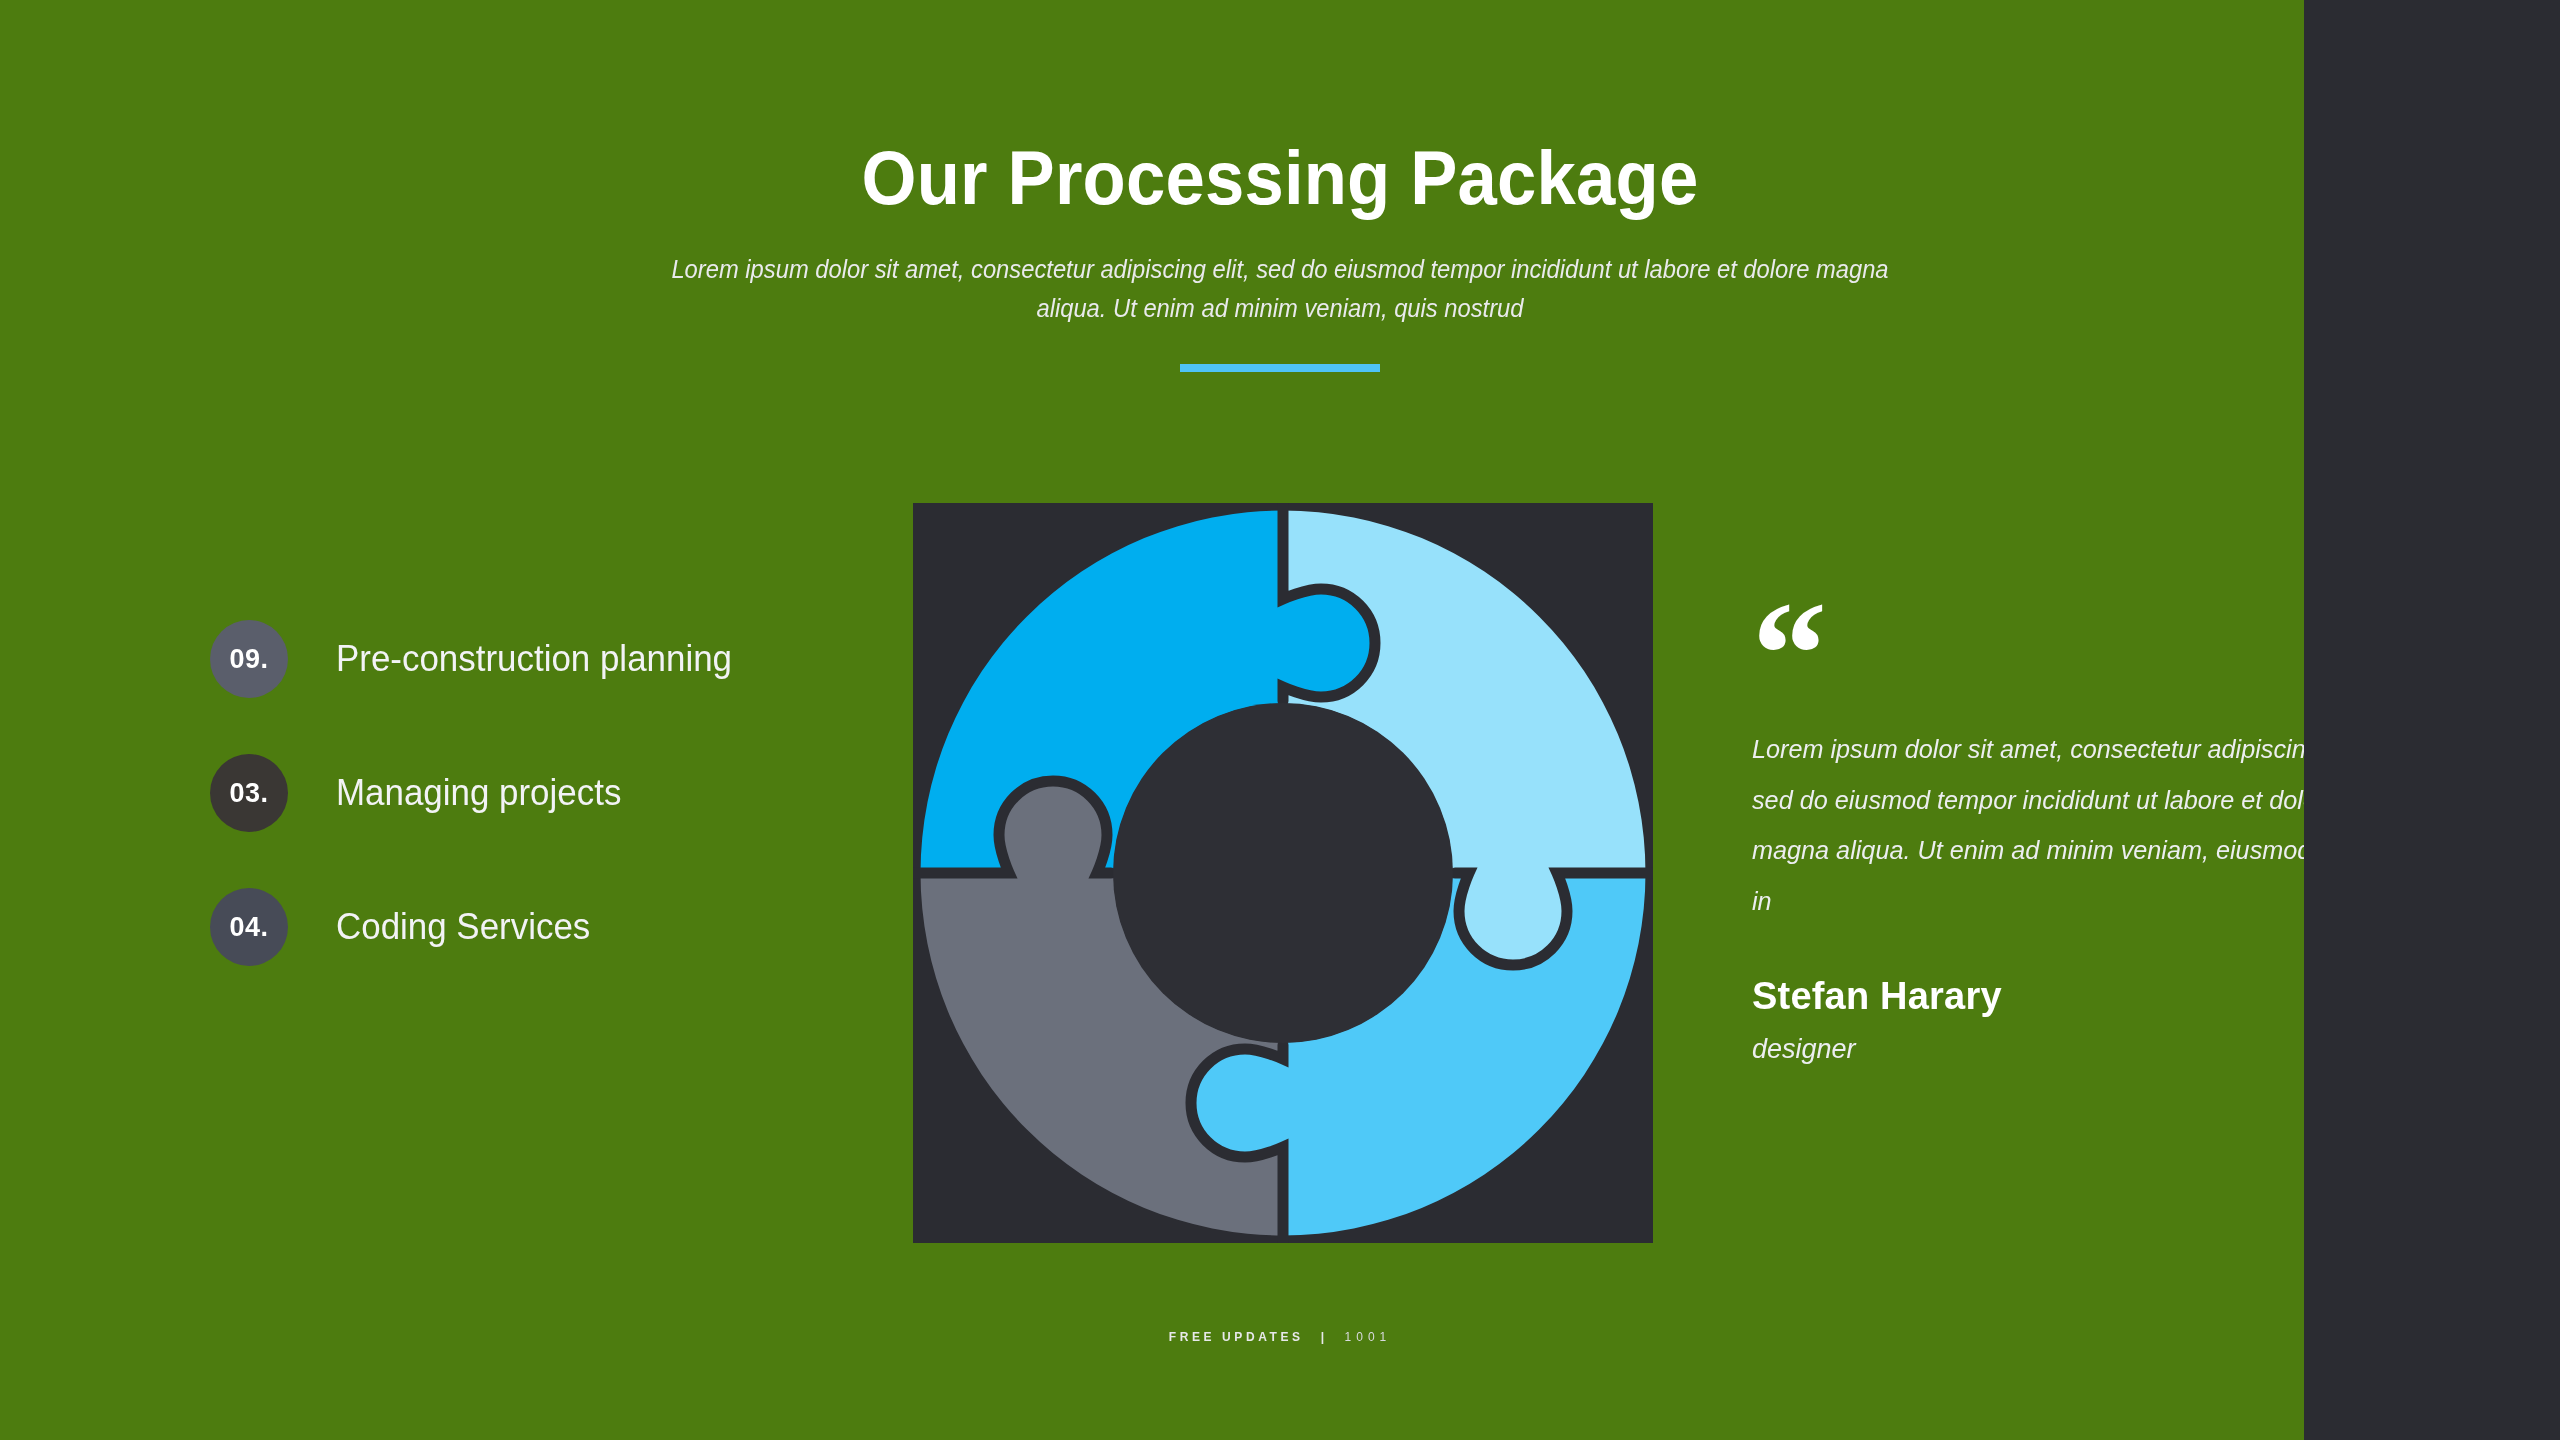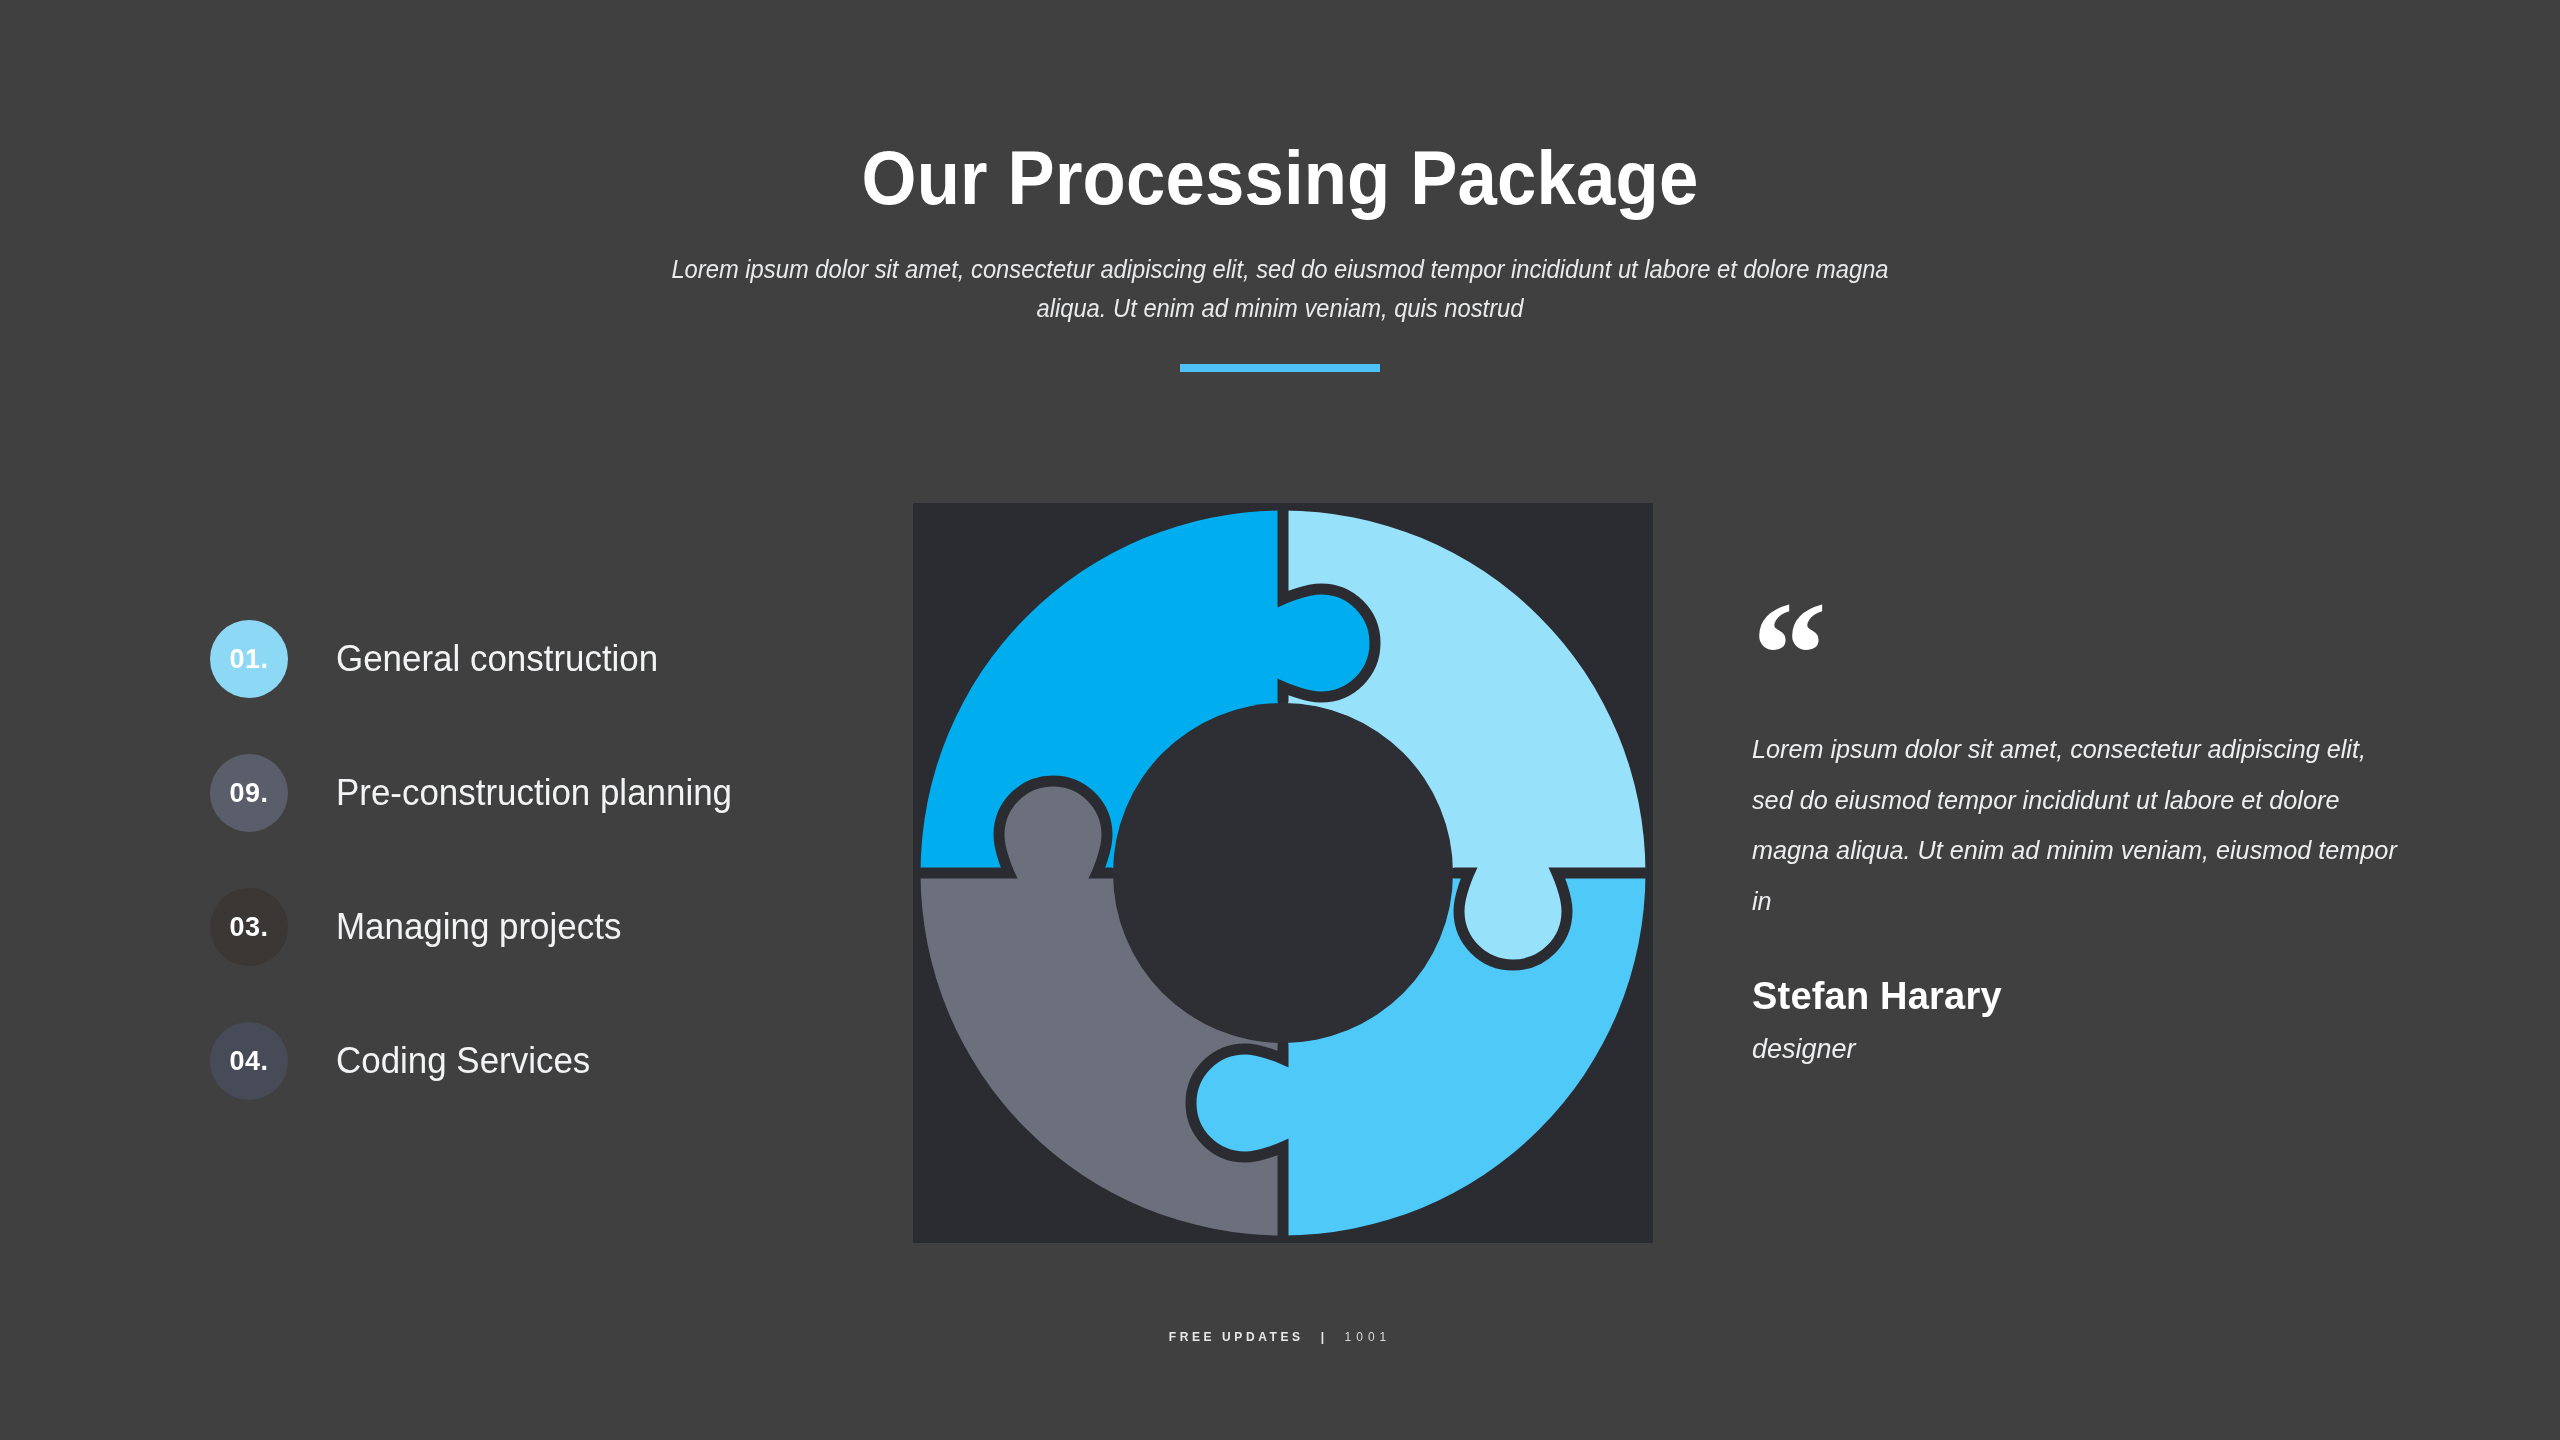--- a/index.html
+++ b/index.html
@@ -6,23 +6,23 @@
   html, body {
     margin: 0;
     padding: 0;
     background: #2b2c32;
   }
   body {
     font-family: "Liberation Sans", sans-serif;
   }
   #slide {
     position: relative;
-    width: 2560px;
+    width: 2304px;
     height: 1440px;
-    background: #404040;
+    background: #4d7c0f;
     overflow: hidden;
   }
 
   
   .header {
     position: absolute;
     left: 0;
     top: 140px;
     width: 2560px;
     text-align: center;
@@ -165,26 +165,20 @@
 <div id="slide">
 
   <div class="header">
     <h1 class="slide-title">Our Processing Package</h1>
     <div class="slide-subtitle">Lorem ipsum dolor sit amet, consectetur adipiscing elit, sed do eiusmod tempor incididunt ut labore et dolore magna aliqua. Ut enim ad minim veniam, quis nostrud</div>
     <div class="accent-bar"></div>
   </div>
 
   <div class="steps-list">
 
-    <div class="step-row">
-      <div class="step-badge" style="background:#8dd9f5;">
-        <span>01.</span>
-      </div>
-      <div class="step-label">General construction</div>
-    </div>
 
     <div class="step-row">
       <div class="step-badge" style="background:#5a5e6b;">
         <span>09.</span>
       </div>
       <div class="step-label">Pre-construction planning</div>
     </div>
 
     <div class="step-row">
       <div class="step-badge" style="background:#3a3734;">

